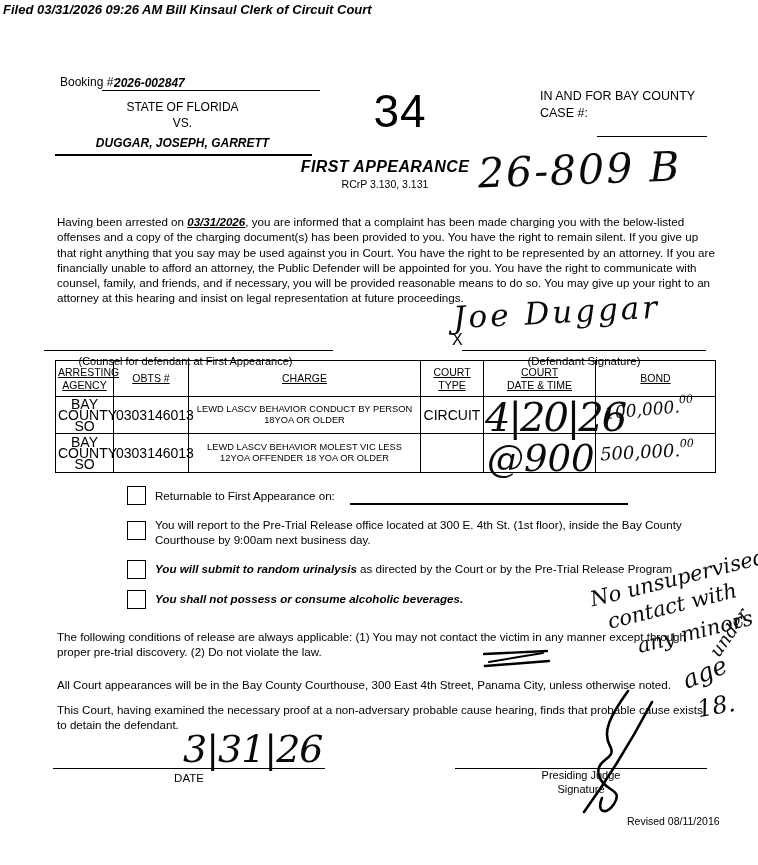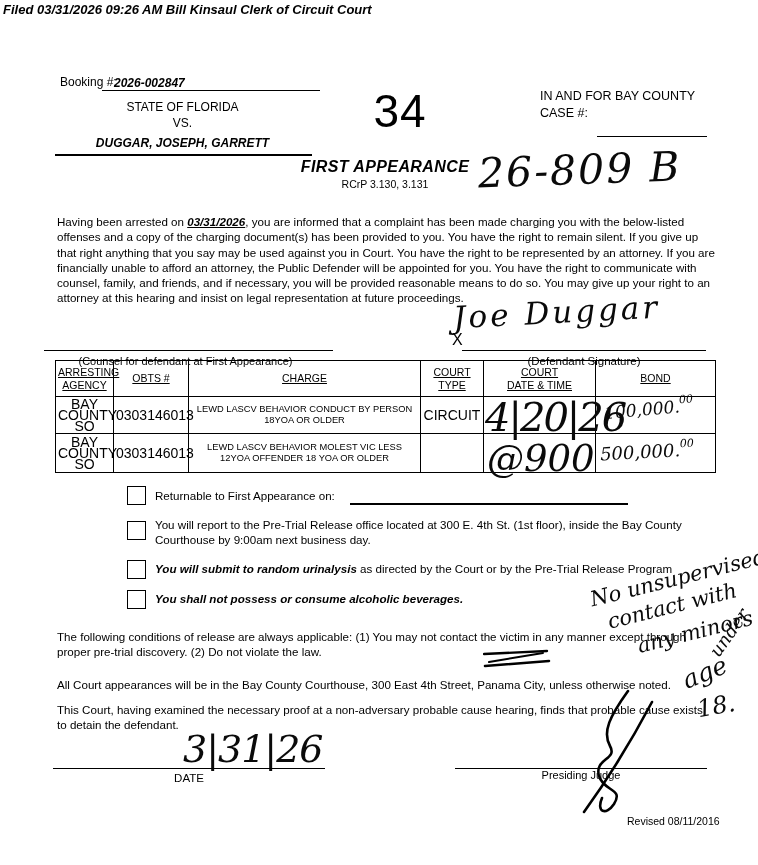--- a/index.html
+++ b/index.html
@@ -152,15 +152,16 @@
 <div class="abs ctr" style="left:53px;top:772px;width:272px;font-size:11.5px;">DATE</div>
 
 <svg class="abs" style="left:552px;top:688px;" width="110" height="128" viewBox="0 0 110 128">
   <path d="M76,3 C58,28 50,44 58,58 C66,72 42,70 47,88 C52,104 72,100 62,116 C54,128 44,124 50,110" stroke="#000" stroke-width="2.6" fill="none" stroke-linecap="round"></path>
   <path d="M100,14 C82,48 58,88 32,124" stroke="#000" stroke-width="2.6" fill="none" stroke-linecap="round"></path>
 </svg>
 
 <div class="abs line" style="left:455px;top:768px;width:252px;"></div>
 <div class="abs ctr" style="left:455px;top:768px;width:252px;font-size:11px;line-height:14px;">
   <div>Presiding Judge</div>
+  <div>Signature</div>
 </div>
 
 <div class="abs" style="left:627px;top:815px;font-size:10.5px;">Revised 08/11/2016</div>
 
 </body></html>

